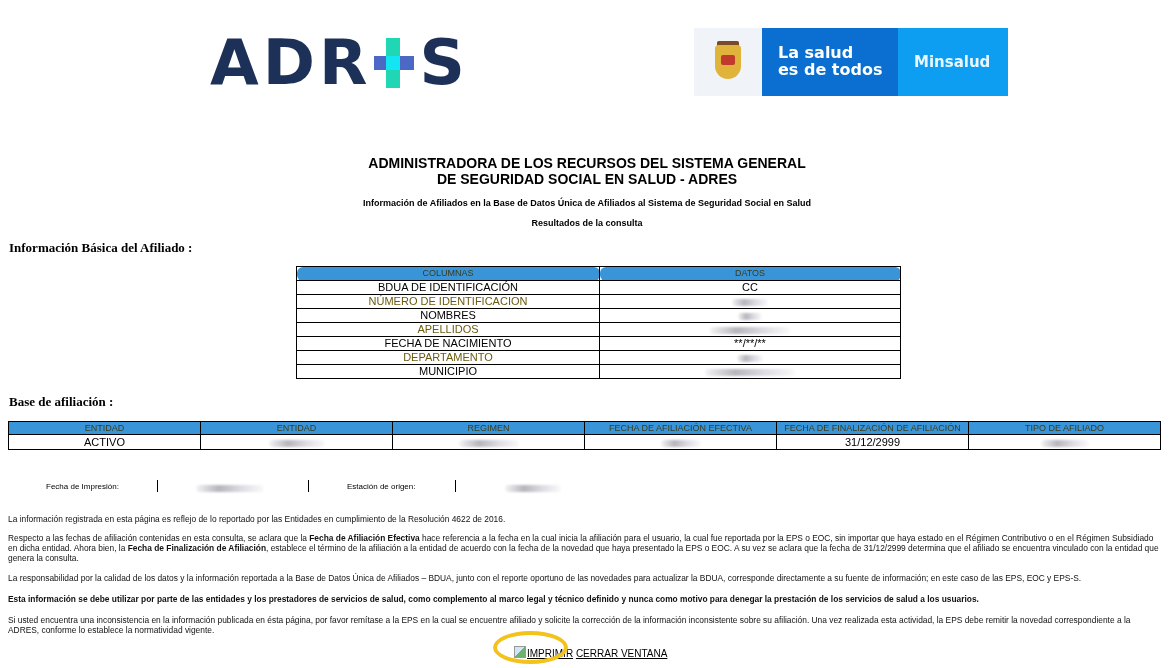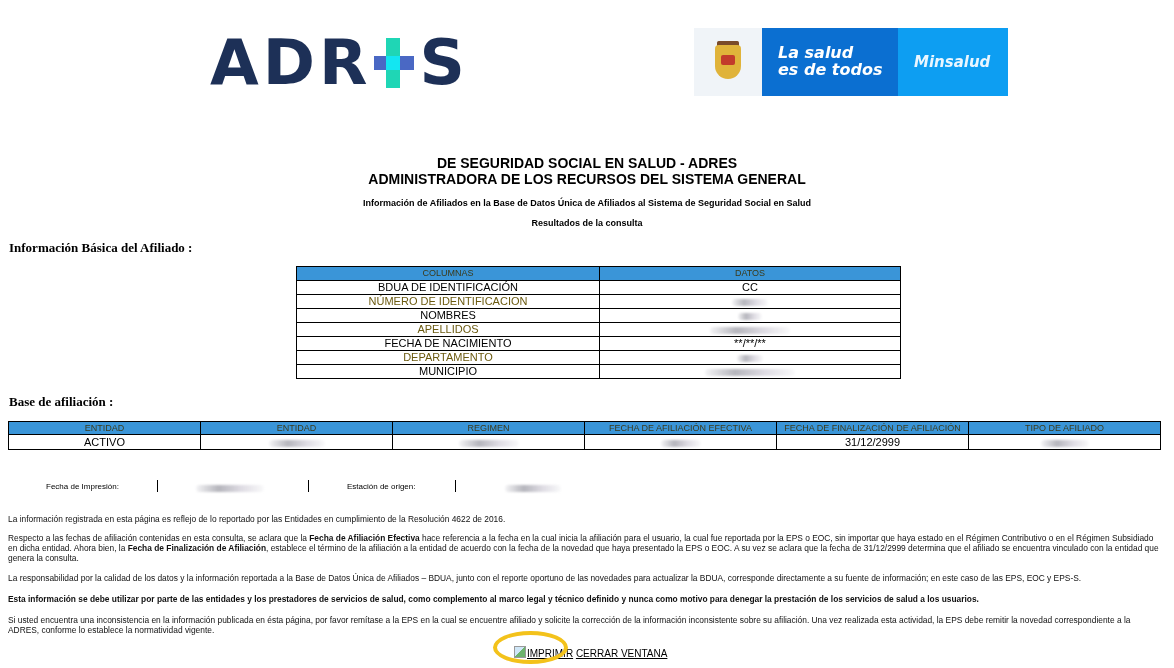--- a/index.html
+++ b/index.html
@@ -5,39 +5,39 @@
   html, body { margin:0; padding:0; background:#ffffff; }
   body { width:1174px; height:668px; position:relative; overflow:hidden; font-family:"Liberation Sans", sans-serif; color:#000; }
 
   
   .adres-logo { position:absolute; left:210px; top:33px; height:60px; display:flex; align-items:center; font-family:"DejaVu Sans", sans-serif; font-weight:bold; font-size:63px; letter-spacing:4px; color:#1d3057; line-height:60px; }
   .adres-logo .plus { position:relative; display:inline-block; width:44px; height:50px; margin:0 2px; }
   .adres-logo .plus .v { position:absolute; left:12px; top:0; width:14px; height:50px; background:#1fd6b5; }
   .adres-logo .plus .h { position:absolute; left:0; top:18px; width:40px; height:14px; background:#4a68c4; }
   .adres-logo .plus .c { position:absolute; left:12px; top:18px; width:14px; height:14px; background:#13e6f2; }
 
-  .minsalud { position:absolute; left:694px; top:28px; width:314px; height:68px; display:flex; background:#f0f4f8;font-style:italic; }
+  .minsalud { position:absolute; left:694px; top:28px; width:314px; height:68px; display:flex; background:#f0f4f8; }
   .minsalud .crest { width:68px; height:68px; display:flex; align-items:center; justify-content:center; }
   .minsalud .crest .shield { width:26px; height:34px; background:#e0b33a; border-radius:4px 4px 14px 14px; position:relative; box-shadow:0 -6px 0 -2px #7a4b2a; }
   .minsalud .crest .shield::after { content:""; position:absolute; left:6px; top:10px; width:14px; height:10px; background:#c23a2b; border-radius:2px; }
   .minsalud .slogan { width:136px; background:#0b6fd1; color:#fff; font-family:"DejaVu Sans", sans-serif; font-weight:bold; font-size:16px; line-height:17px; padding:16px 0 0 16px; box-sizing:border-box; }
   .minsalud .brand { width:110px; background:#0d9ef2; color:#e9f6ff; font-family:"DejaVu Sans", sans-serif; font-weight:bold; font-size:15px; display:flex; align-items:center; padding-left:16px; box-sizing:border-box; }
 
   
   .title { position:absolute; left:0; width:1174px; top:155px; text-align:center; font-weight:bold; font-size:14px; line-height:16px; }
   .subtitle { position:absolute; left:0; width:1174px; top:198px; text-align:center; font-weight:bold; font-size:9px; }
   .results { position:absolute; left:0; width:1174px; top:218px; text-align:center; font-weight:bold; font-size:9px; }
 
   .section-heading { position:absolute; left:9px; font-family:"Liberation Serif", serif; font-weight:bold; font-size:13px; }
 
   
   table { border-collapse:collapse; position:absolute; font-family:"Liberation Sans", sans-serif; }
   .basic { left:296px; top:266px; width:605px; }
   .basic th, .basic td { border:1px solid #000; height:13px; padding:0; text-align:center; font-size:11px; line-height:13px; }
-  .basic th { background:#3a95d8; color:#3b3a1a; font-weight:normal; font-size:9px; }
+  .basic th { background:#3a95d8; color:#3b3a1a; font-weight:normal; font-size:9px;border-radius:6px; }
   .basic td.col { width:302px; }
   .basic tr.odd td.col { color:#000; }
   .basic tr.even td.col { color:#6b5a10; }
 
   .afil { left:8px; top:421px; width:1153px; }
   .afil th, .afil td { border:1px solid #000; padding:0; text-align:center; }
   .afil th { background:#3a95d8; color:#3b3a1a; font-weight:normal; font-size:9px; height:12px; line-height:12px; }
   .afil td { font-size:11px; height:14px; line-height:14px; }
 
   .redact { display:inline-block; height:7px; border-radius:4px; background:linear-gradient(90deg, rgba(200,200,210,0.2), rgba(150,150,160,0.7), rgba(190,185,200,0.5), rgba(200,200,210,0.1)); filter:blur(1px); vertical-align:middle; }
@@ -79,22 +79,22 @@
       <div class="shield"></div>
     </div>
   <div class="slogan">
     <div>La salud</div>
     <div>es de todos</div>
   </div>
   <div class="brand">Minsalud</div>
 </div>
 
 <div class="title">
+  <div>ADMINISTRADORA DE LOS RECURSOS DEL SISTEMA GENERAL</div>
   <div>DE SEGURIDAD SOCIAL EN SALUD - ADRES</div>
-  <div>ADMINISTRADORA DE LOS RECURSOS DEL SISTEMA GENERAL</div>
 </div>
 <div class="subtitle">Información de Afiliados en la Base de Datos Única de Afiliados al Sistema de Seguridad Social en Salud</div>
 <div class="results">Resultados de la consulta</div>
 
 <div class="section-heading" style="top:240px;">Información Básica del Afiliado :</div>
 
 <table class="basic">
   <thead>
     <tr>
       <th>COLUMNAS</th>

